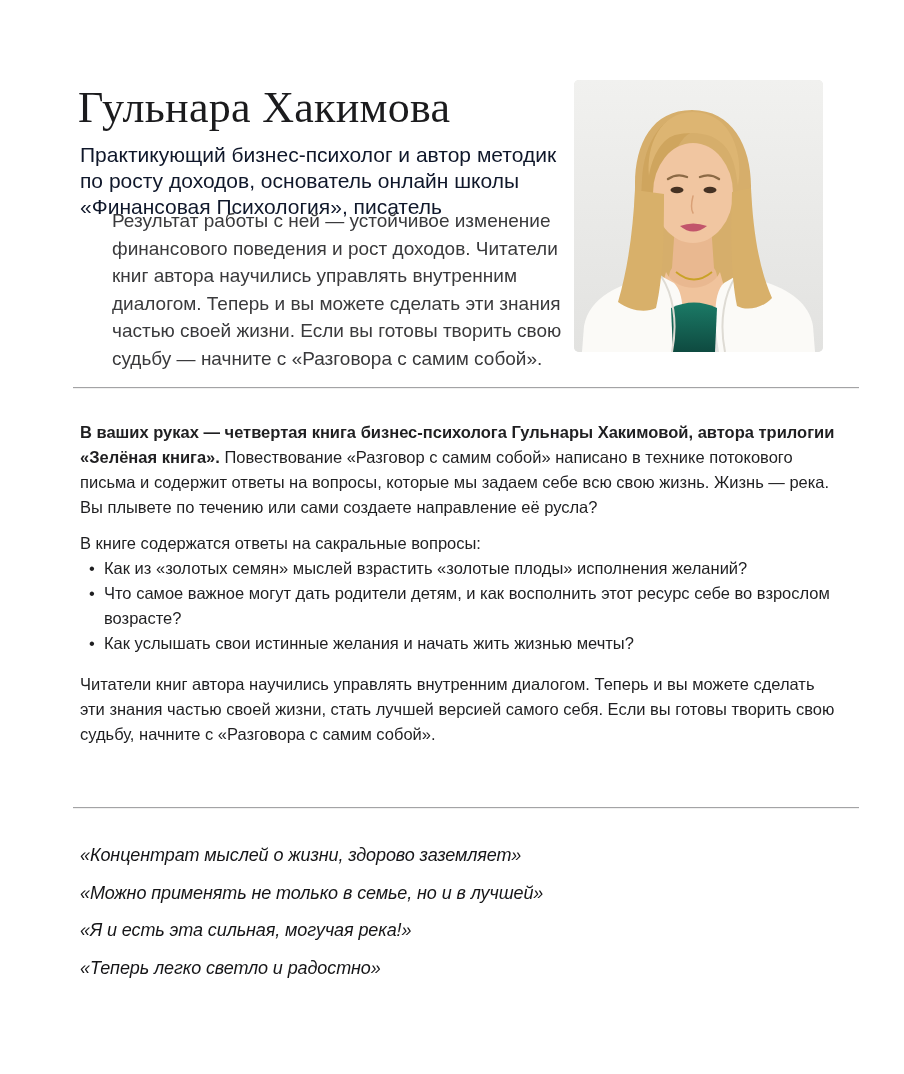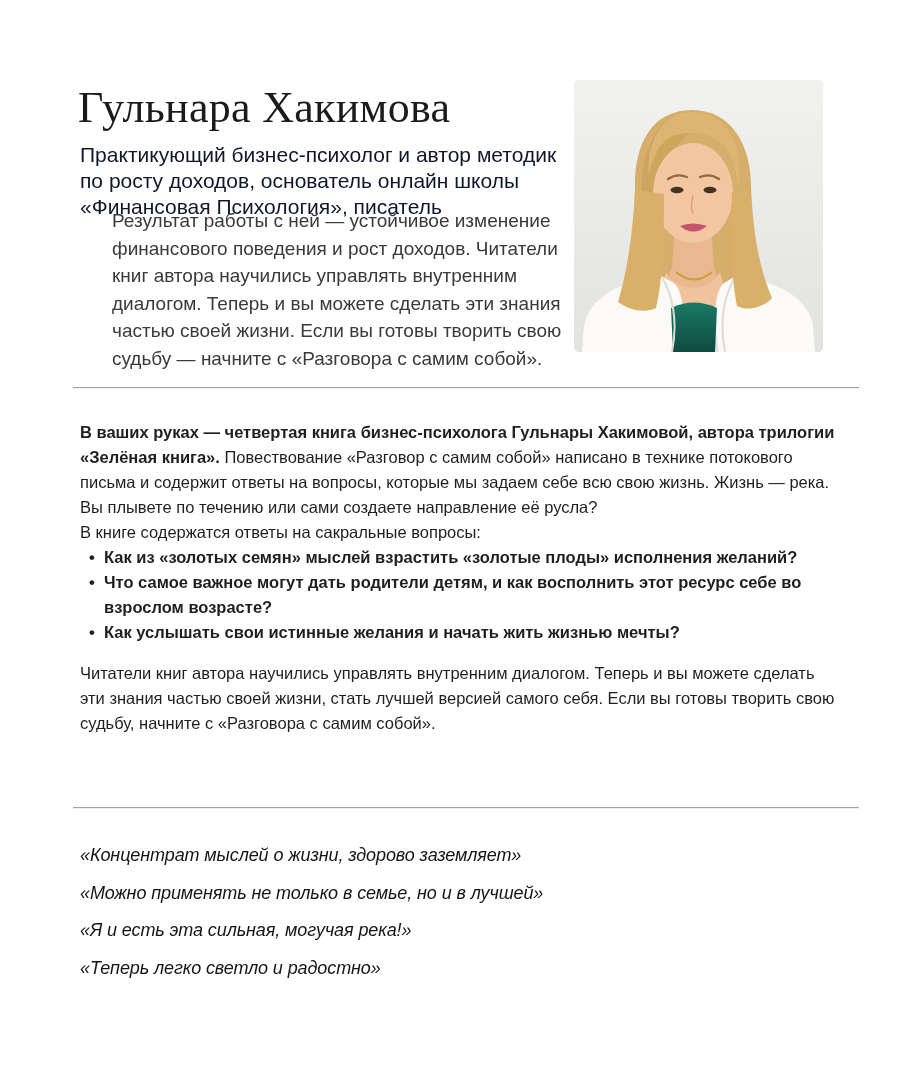--- a/index.html
+++ b/index.html
@@ -78,30 +78,29 @@
   
   .book-section {
     position: absolute;
     left: 80px;
     top: 420px;
     width: 760px;
     font-size: 16.5px;
     line-height: 25px;
     color: #1f1f21;
   }
-  .book-section p.lead { }
+  .book-section p.lead { margin-bottom: 11px; }
   .book-section .lead-bold { font-weight: 700; }
   .questions-list {
     list-style: none;
     margin: 0 0 16px 0;
   }
   .questions-list li {
     position: relative;
     padding-left: 24px;
-    font-weight: bold;
   }
   .questions-list li::before {
     content: "•";
     position: absolute;
     left: 9px;
     top: 0;
     color: #1f1f21;
   }
 
   

